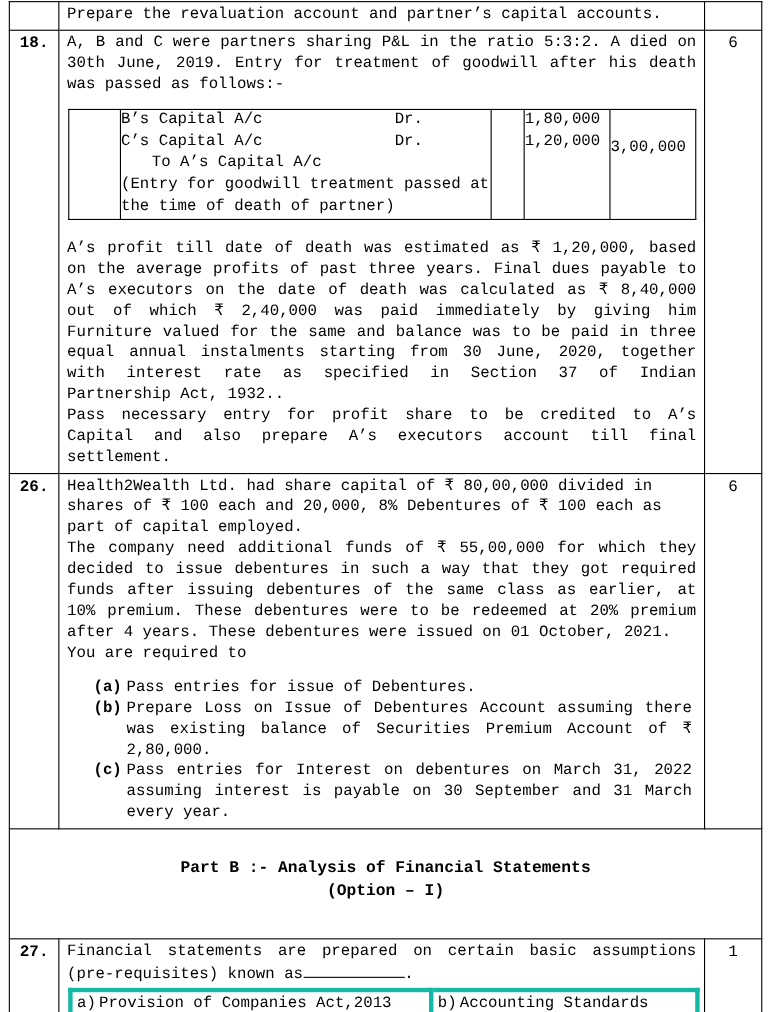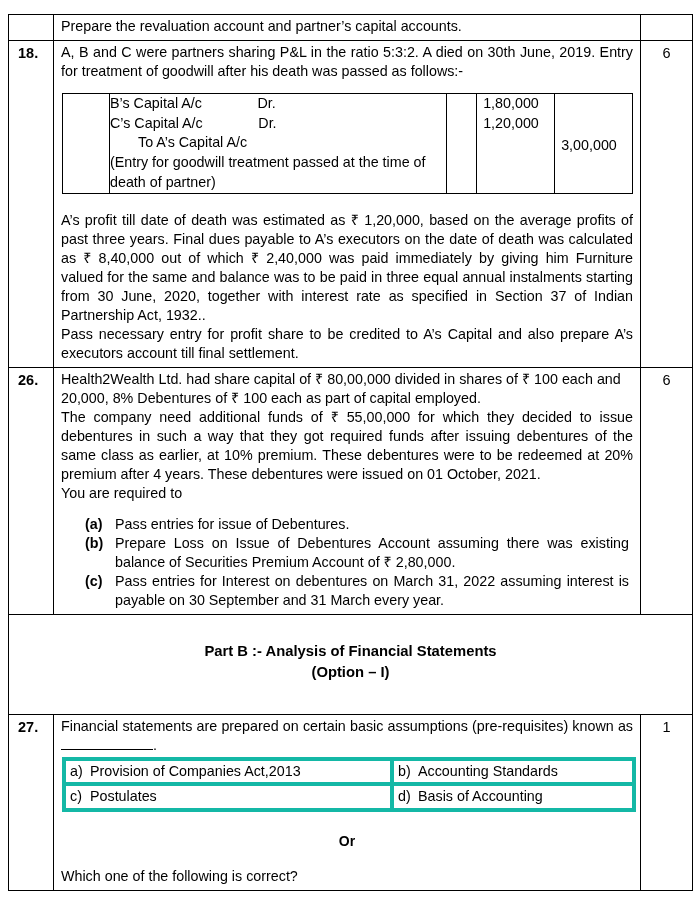--- a/index.html
+++ b/index.html
@@ -13,21 +13,22 @@
     overflow: hidden;
     font-family: "Liberation Sans", sans-serif;
     color: #000000;
   }
 
   .page {
     position: relative;
     width: 700px;
     height: 816px;
     box-sizing: border-box;
-    padding: 14px 8px 0 8px;
+    padding: 1px 8px 0 8px;
+    font-family: Liberation Mono, monospace;
   }
 
   
   table.exam {
     width: 684px;
     border-collapse: collapse;
     table-layout: fixed;
   }
   table.exam > tbody > tr > td {
     border: 1px solid #000000;
@@ -96,21 +97,21 @@
     padding: 3px 4px 4px 4px;
     line-height: 1.3;
   }
   .jh.left { text-align: left; padding-left: 7px; }
   .jbody { padding: 3px 5px 6px 7px; line-height: 1.38; }
   .jbody.amt { text-align: center; padding-right: 9px; }
 
   .dr-line { display: block; white-space: pre; }
   .indent-1 { display: block; padding-left: 28px; }
   .amt-sp { display: block; }
-  .amt-sp.push2 { margin-top: 42px; }
+  .amt-sp.push2 { margin-top: 25px; }
 
   
   .partb {
     text-align: center;
     font-weight: bold;
     font-size: 14.8px;
     line-height: 1.45;
     padding: 26px 0 30px 0;
   }
 

